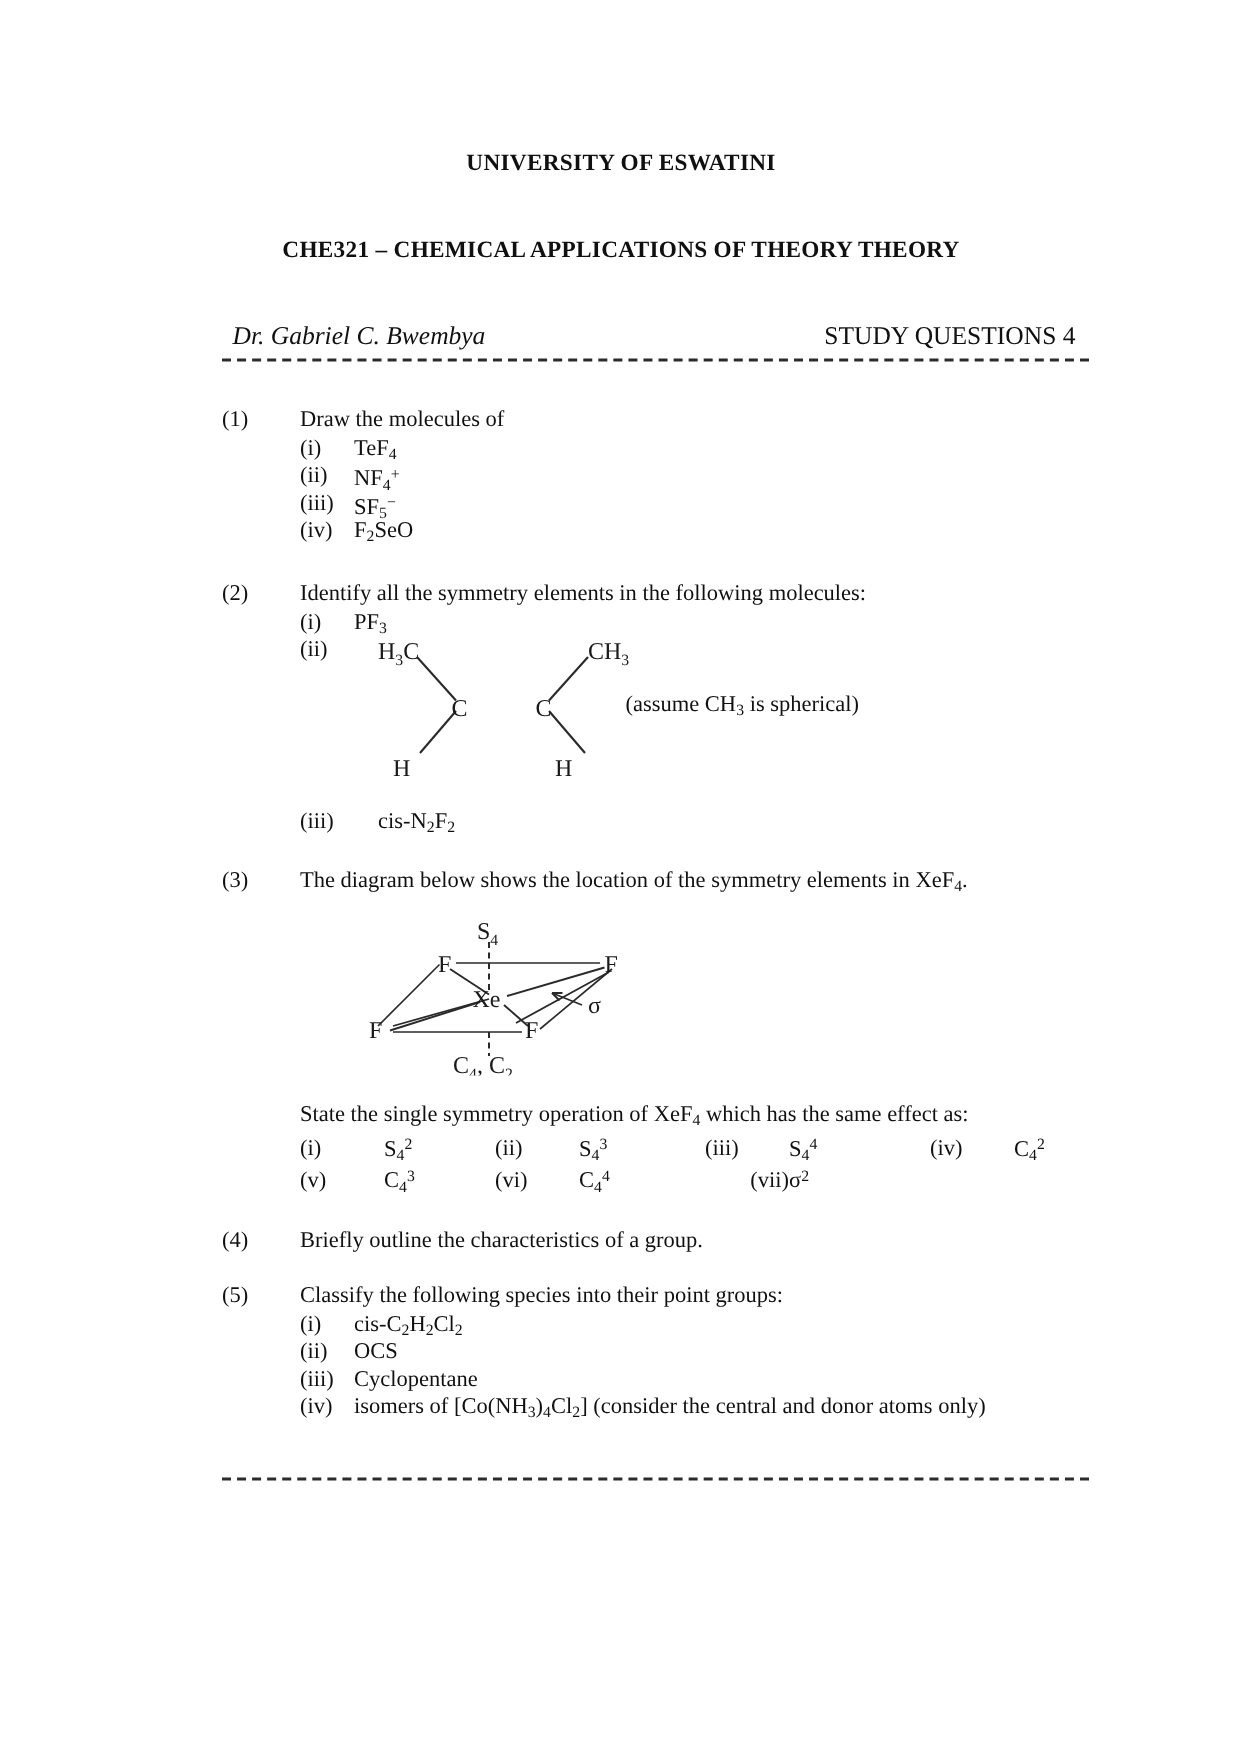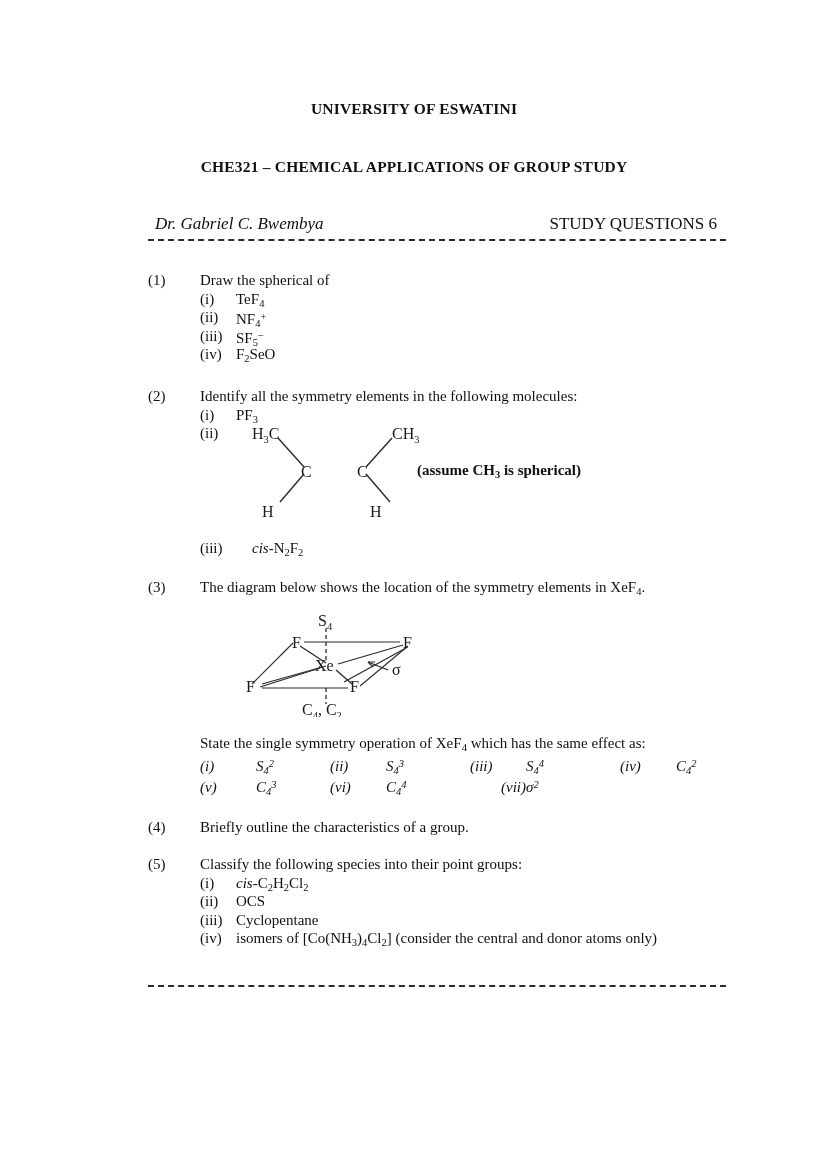--- a/index.html
+++ b/index.html
@@ -86,21 +86,21 @@
   .sub .rn {
     position: absolute;
     left: 0;
     width: 52px;
   }
   .sub .txt {
     display: block;
     margin-left: 36px;
     white-space: nowrap;
   }
-  .it { font-style: italic; }
+  .it { }
 
   sub { font-size: 10.5px; vertical-align: -0.28em; }
   sup { font-size: 10.5px; vertical-align: 0.42em; }
 
   
   #q1 { left: 148px; top: 271px; width: 600px; }
   #q2 { left: 148px; top: 387px; width: 620px; }
   #q2-iii { position: absolute; left: 200px; top: 540px; font-size: 15px; }
   #q2-iii .rn { position: absolute; left: 0; width: 52px; }
   #q2-iii .txt { margin-left: 52px; }
@@ -110,33 +110,32 @@
 
   #symops {
     position: absolute;
     left: 200px;
     top: 753px;
     font-size: 15px;
     line-height: 21px;
     width: 540px;
   }
   #symops .row { position: relative; height: 21px; }
-  #symops .cell { position: absolute; font-style: italic; }
+  #symops .cell { position: absolute; }
   #symops .lbl { display: inline-block; width: 56px; }
 
   #q4 { left: 148px; top: 818px; width: 600px; }
   #q5 { left: 148px; top: 855px; width: 640px; }
 
   .assume {
     position: absolute;
     left: 417px;
     top: 462px;
     font-size: 15px;
     white-space: nowrap;
-    font-weight: bold;
   }
 
   
   .mol {
     position: absolute;
   }
   #mol-butene { left: 240px; top: 424px; }
   #mol-xef4   { left: 240px; top: 612px; }
   .mol text {
     font-family: "Liberation Serif", "DejaVu Serif", serif;
@@ -145,32 +144,32 @@
   .mol .atom { font-size: 16px; }
   .mol .sb   { font-size: 10.5px; }
   .mol line, .mol path { stroke: #2a2a2a; }
 </style>
 </head>
 <body>
 
 <div class="page">
 
   <div class="hdr" id="hdr-univ">UNIVERSITY OF ESWATINI</div>
-  <div class="hdr" id="hdr-course">CHE321 – CHEMICAL APPLICATIONS OF GROUP STUDY</div>
+  <div class="hdr" id="hdr-course">CHE321 – CHEMICAL APPLICATIONS OF THEORY THEORY</div>
 
   <div class="byline">
     <span class="lecturer">Dr. Gabriel C. Bwembya</span>
-    <span class="docref">STUDY QUESTIONS 6</span>
+    <span class="docref">STUDY QUESTIONS 4</span>
   </div>
 
   <div class="rule" id="rule-top"></div>
 
   <div class="q" id="q1">
     <span class="num">(1)</span>
-    <span class="stem">Draw the spherical of</span>
+    <span class="stem">Draw the molecules of</span>
 
     <span class="sub">
       <span class="rn">(i)</span>
       <span class="txt">TeF<sub>4</sub></span>
     </span>
     <span class="sub">
       <span class="rn">(ii)</span>
       <span class="txt">NF<sub>4</sub><sup>+</sup></span>
     </span>
     <span class="sub">

